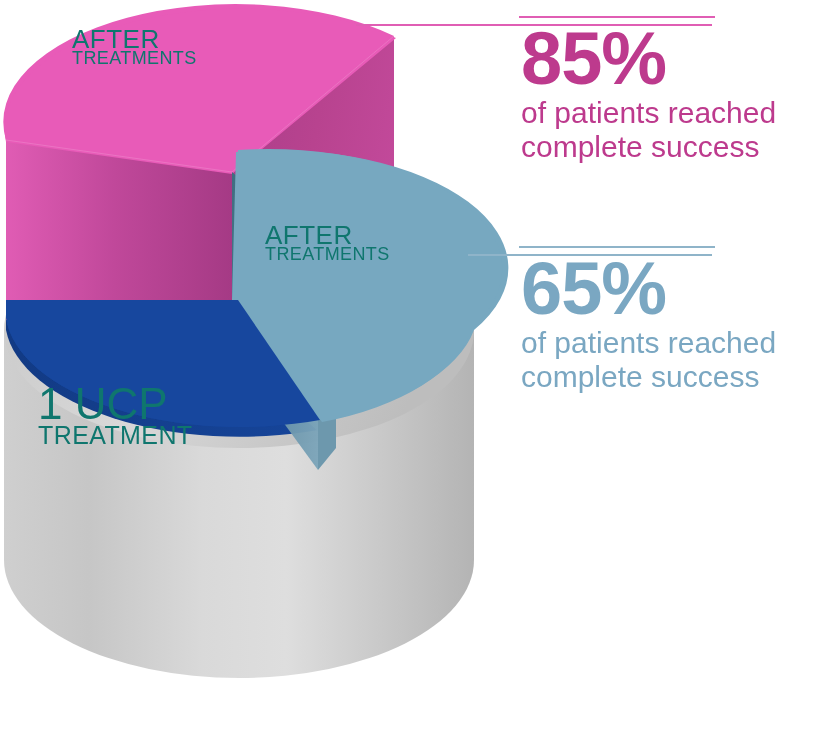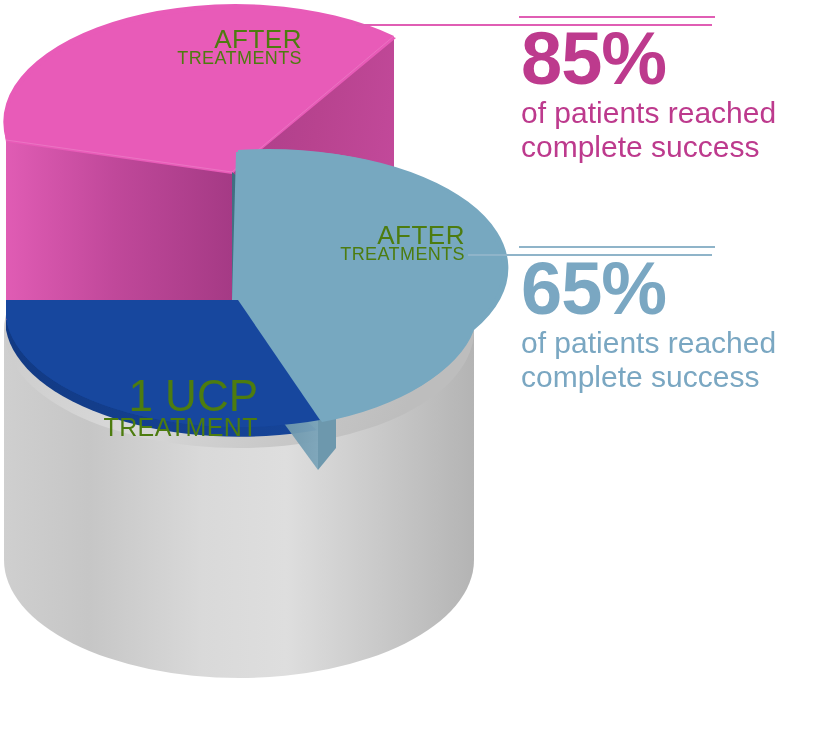--- a/index.html
+++ b/index.html
@@ -22,22 +22,22 @@
     position: absolute;
     left: 0;
     top: 0;
     width: 821px;
     height: 734px;
   }
 
   
   .wedge-label {
     position: absolute;
-    color: #4d7c0f;
-    text-align: right;
+    color: #0f766e;
+    text-align: left;
     line-height: 1.0;
     user-select: none;
     white-space: nowrap;
   }
   .wl-small {
     display: block;
     font-size: 26px;
     letter-spacing: 0.5px;
     font-weight: 400;
   }
@@ -51,21 +51,21 @@
   .wl-sub {
     display: block;
     font-size: 18px;
     letter-spacing: 0.4px;
     font-weight: 400;
     margin-top: -3px;
   }
 
   #label-pink   { left: 72px;  top: 26px;  width: 230px; }
   #label-blue   { left: 265px; top: 222px; width: 200px; }
-  #label-navy   { left: 38px;  top: 376px; width: 220px; }
+  #label-navy   { left: 38px;  top: 384px; width: 220px; }
   #label-navy .wl-big { font-size: 44px; }
   #label-navy .wl-sub { font-size: 25px; }
 
   
   .callout {
     position: absolute;
     width: 310px;
   }
   .callout .rule {
     height: 2px;

